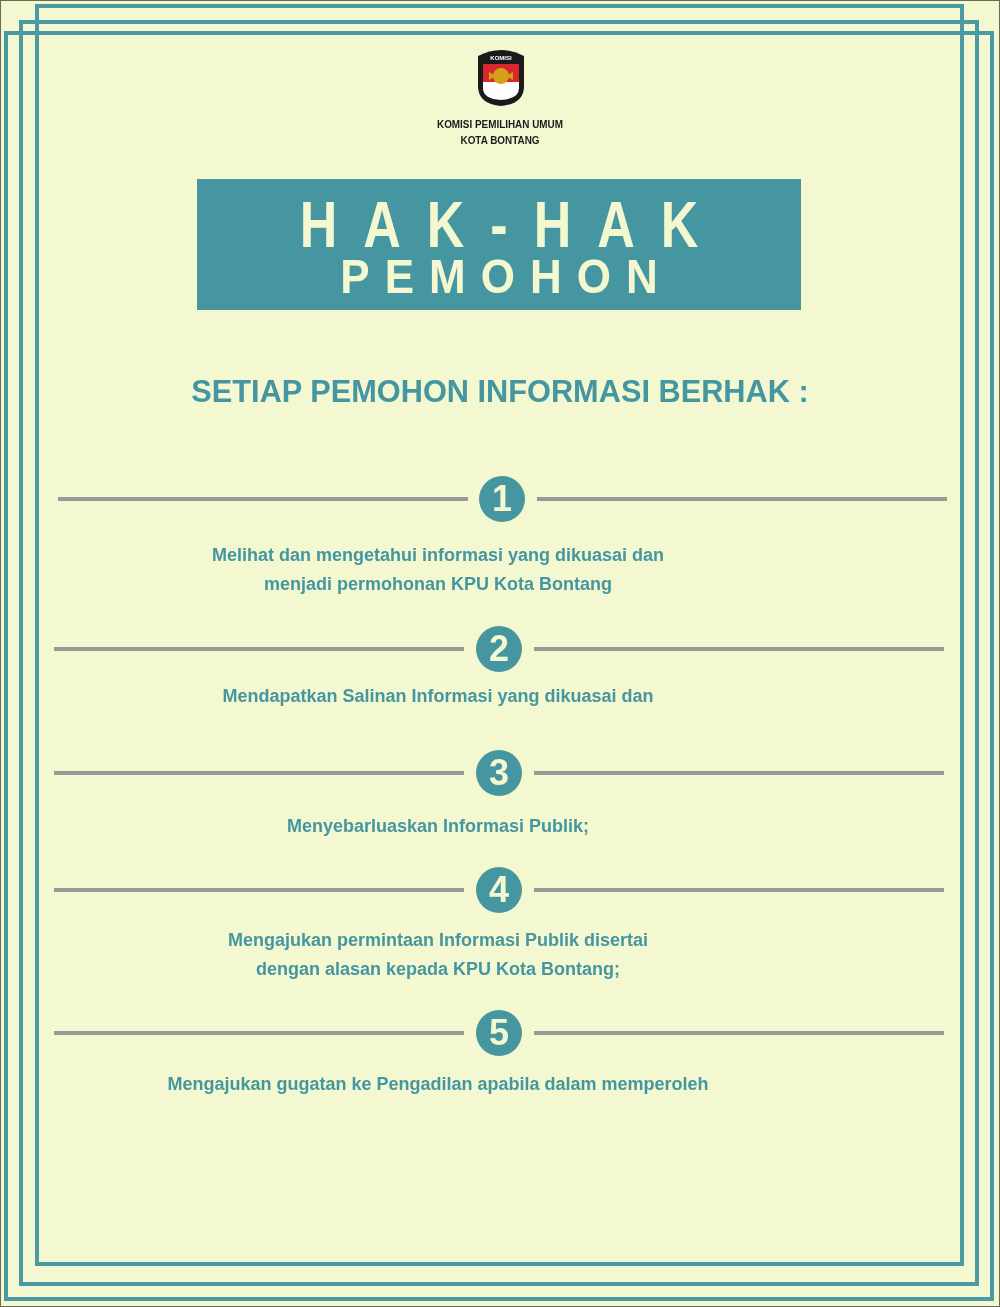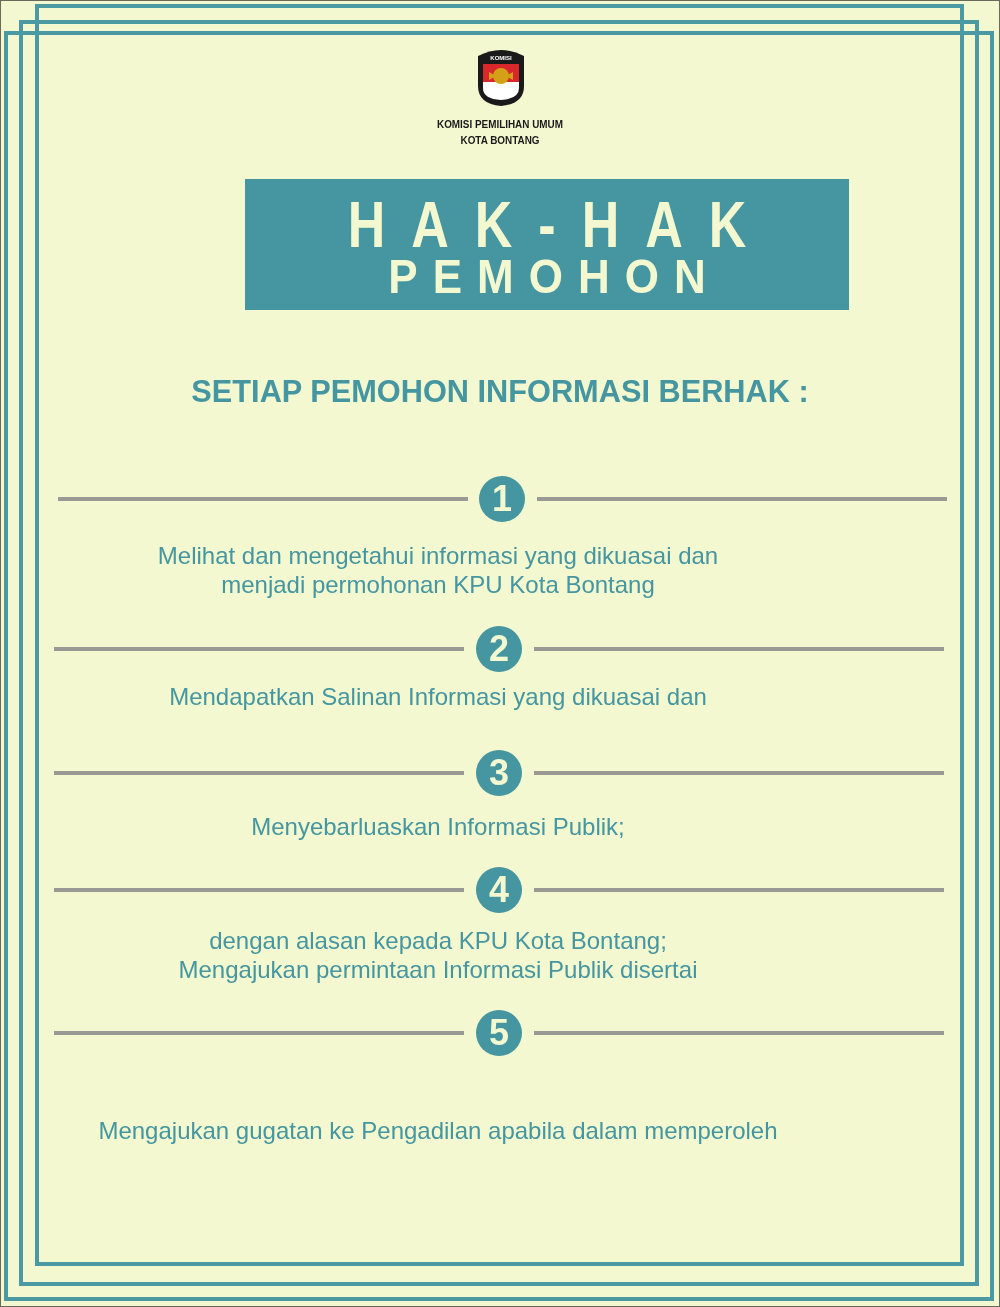--- a/index.html
+++ b/index.html
@@ -1,28 +1,28 @@
 <!DOCTYPE html>
 <html><head>
 <meta charset="utf-8">
 <style>
   html,body{margin:0;padding:0;}
   body{width:1000px;height:1307px;background:#f3f8d0;position:relative;overflow:hidden;font-family:"Liberation Sans",sans-serif;}
   .outer{position:absolute;left:0;top:0;width:998px;height:1305px;border:1px solid #6a6a5a;}
   .frame{position:absolute;border:4px solid #4b9aa3;box-sizing:border-box;}
   .logo{position:absolute;left:474px;top:46px;width:54px;height:62px;}
   .org{position:absolute;left:0;width:1000px;text-align:center;font-weight:bold;font-size:11px;color:#1a1a1a;letter-spacing:0px;transform:scaleX(0.9);}
-  .title-box{position:absolute;left:197px;top:179px;width:604px;height:131px;background:#4596a0;margin-left:48px;}
+  .title-box{position:absolute;left:197px;top:179px;width:604px;height:131px;background:#4596a0;}
   .title1,.title2{position:absolute;left:0;width:100%;text-align:center;color:#f3f8d0;font-weight:bold;font-family:"Liberation Sans Narrow","Liberation Sans",sans-serif;}
   .title1{top:8px;font-size:52px;letter-spacing:26px;padding-left:26px;box-sizing:border-box;transform:scaleY(1.25);transform-origin:top;}
   .title2{top:70px;font-size:44px;letter-spacing:15px;padding-left:15px;box-sizing:border-box;transform:scaleY(1.1);transform-origin:top;}
   .subhead{position:absolute;left:0;top:373px;width:1000px;text-align:center;color:#4596a0;font-weight:bold;font-size:32px;transform:scaleX(0.96);}
   .divider{position:absolute;height:4px;background:#9a9a94;}
   .badge{position:absolute;width:46px;height:46px;border-radius:50%;background:#4596a0;color:#f3f8d0;font-weight:bold;font-size:36px;line-height:46px;text-align:center;}
-  .item{position:absolute;left:0;width:876px;text-align:center;color:#4596a0;font-weight:normal;font-size:24px;line-height:29px;}
+  .item{position:absolute;left:0;width:876px;text-align:center;color:#4596a0;font-weight:bold;font-size:18px;line-height:29px;}
   .item span{display:block;}
 </style>
 </head>
 <body>
 
 <div class="outer"></div>
 <div class="frame" style="left:35px;top:4px;width:929px;height:1262px;"></div>
 <div class="frame" style="left:19px;top:20px;width:960px;height:1266px;"></div>
 <div class="frame" style="left:4px;top:31px;width:990px;height:1270px;"></div>
 
@@ -64,22 +64,22 @@
 <div class="divider" style="left:534px;top:771px;width:410px;"></div>
 <div class="badge" style="left:476px;top:750px;">3</div>
 <div class="item" style="top:812px;">
   <span>Menyebarluaskan Informasi Publik;</span>
 </div>
 
 <div class="divider" style="left:54px;top:888px;width:410px;"></div>
 <div class="divider" style="left:534px;top:888px;width:410px;"></div>
 <div class="badge" style="left:476px;top:867px;">4</div>
 <div class="item" style="top:926px;">
+  <span>Mengajukan permintaan Informasi Publik disertai</span>
   <span>dengan alasan kepada KPU Kota Bontang;</span>
-  <span>Mengajukan permintaan Informasi Publik disertai</span>
 </div>
 
 <div class="divider" style="left:54px;top:1031px;width:410px;"></div>
 <div class="divider" style="left:534px;top:1031px;width:410px;"></div>
 <div class="badge" style="left:476px;top:1010px;">5</div>
-<div class="item" style="top:1116px;">
+<div class="item" style="top:1070px;">
   <span>Mengajukan gugatan ke Pengadilan apabila dalam memperoleh</span>
 </div>
 
 </body></html>

